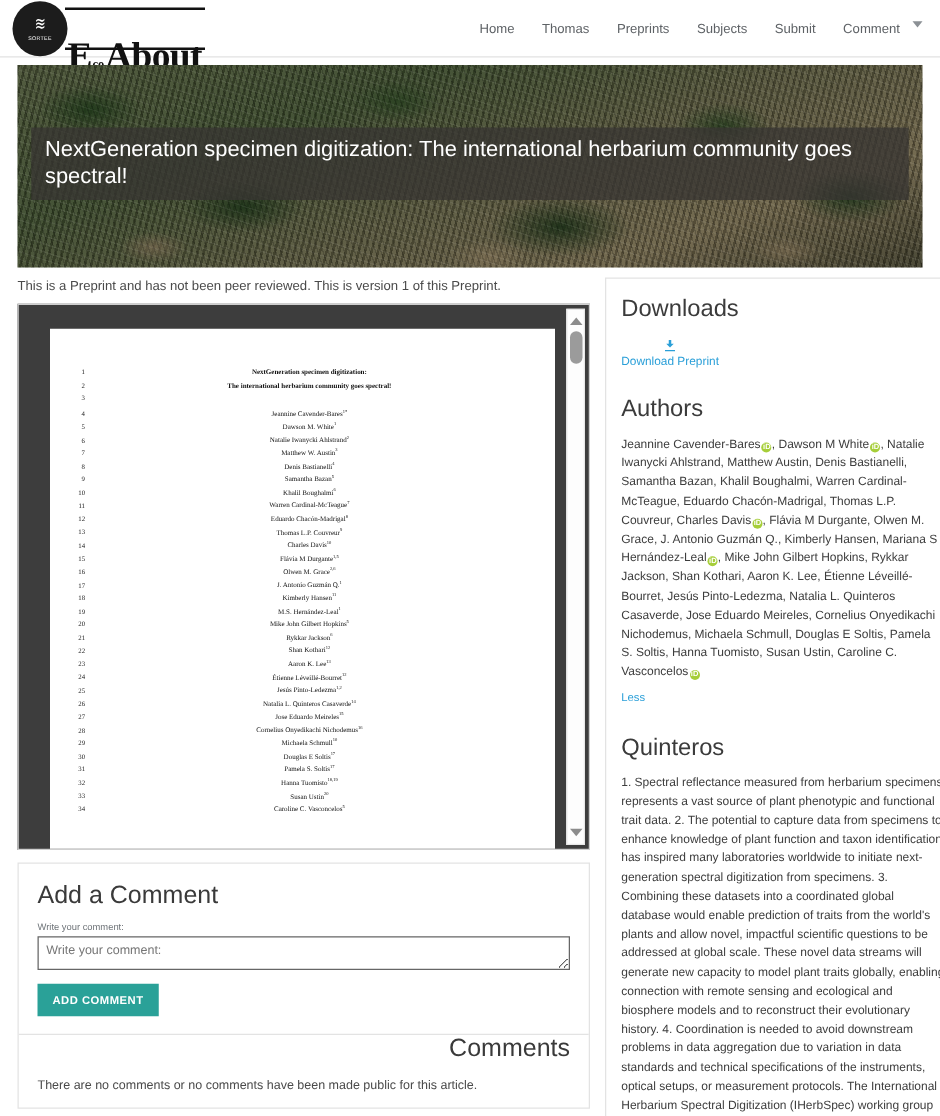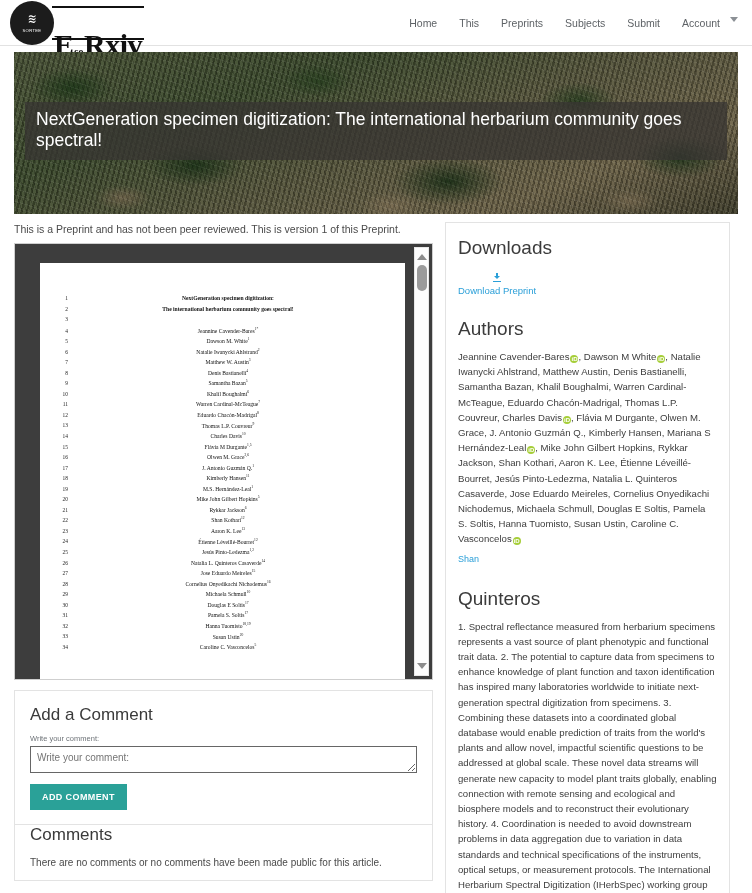--- a/index.html
+++ b/index.html
@@ -141,21 +141,21 @@
   }
 
   
   .page-body {
     display: flex;
     gap: 12px;
     padding: 0 14px;
     margin-top: 8px;
     align-items: flex-start;
   }
-  .col-left { width: 419px; flex: none; }
+  .col-left { width: 458px; flex: none; }
   .col-right {
     width: 285px; flex: none;
     border: 1px solid #e3e3e3;
     background: #fff;
     padding: 14px 12px 10px 12px;
     min-height: 690px;
   }
 
   .preprint-note {
     font-size: 10.5px;
@@ -232,21 +232,21 @@
   }
 
   
   .card {
     border: 1px solid #e3e3e3;
     background: #fff;
     margin-top: 10px;
     padding: 14px 15px 12px 15px;
   }
   .card h2 {
-    font-size: 17px;
+    font-size: 20px;
     font-weight: normal;
     color: #3a3a3a;
     margin: 0 0 9px 0;
   }
   .field-label {
     font-size: 7.5px;
     color: #6f7479;
     margin-bottom: 3px;
   }
   .comment-box {
@@ -277,20 +277,21 @@
     border-top: 1px solid #e3e3e3;
     margin: 14px -15px 0 -15px;
   }
   .comments-empty {
     font-size: 10px;
     color: #4a4a4a;
     margin-top: 12px;
   }
   .comments-head {
     margin-top: 14px;
+    text-align: right;
   }
 
   
   .side-h {
     font-size: 19px;
     font-weight: normal;
     color: #3b3b3b;
     margin: 0 0 9px 0;
   }
   .side-section { margin-bottom: 22px; }
@@ -369,30 +370,30 @@
     <div class="brand-mark">
       <div class="glyph">≋</div>
       <div class="sortee">SORTEE</div>
     </div>
     <div class="wordmark">
       <span class="big">E</span>
         <span class="stack">
           <span>co</span>
           <span>vo</span>
         </span>
-        <span class="tail">Rxiv</span>
+        <span class="tail">About</span>
     </div>
   </div>
   <nav class="main-nav">
     <a href="#">Home</a>
-    <a href="#">This</a>
+    <a href="#">Thomas</a>
     <a href="#">Preprints</a>
     <a href="#">Subjects</a>
     <a href="#">Submit</a>
-    <a href="#">Account</a>
+    <a href="#">Comment</a>
     <span class="nav-caret"></span>
   </nav>
 </div>
 
 <div class="banner">
   <div class="banner-noise"></div>
   <div class="banner-title-wrap">
     <h1 class="banner-title">NextGeneration specimen digitization: The international herbarium community goes spectral!</h1>
   </div>
 </div>
@@ -571,21 +572,21 @@
         <span class="dl-icon">
             <span class="bar"></span>
           </span>
         <span>Download Preprint</span>
       </a>
     </div>
 
     <div class="side-section">
       <h2 class="side-h">Authors</h2>
       <div class="authors-text"><span>Jeannine Cavender-Bares</span><span class="orcid">iD</span><span>, Dawson M White</span><span class="orcid">iD</span><span>, Natalie Iwanycki Ahlstrand, Matthew Austin, Denis Bastianelli, Samantha Bazan, Khalil Boughalmi, Warren Cardinal-McTeague, Eduardo Chacón-Madrigal, Thomas L.P. Couvreur, Charles Davis</span><span class="orcid">iD</span><span>, Flávia M Durgante, Olwen M. Grace, J. Antonio Guzmán Q., Kimberly Hansen, Mariana S Hernández-Leal</span><span class="orcid">iD</span><span>, Mike John Gilbert Hopkins, Rykkar Jackson, Shan Kothari, Aaron K. Lee, Étienne Léveillé-Bourret, Jesús Pinto-Ledezma, Natalia L. Quinteros Casaverde, Jose Eduardo Meireles, Cornelius Onyedikachi Nichodemus, Michaela Schmull, Douglas E Soltis, Pamela S. Soltis, Hanna Tuomisto, Susan Ustin, Caroline C. Vasconcelos</span><span class="orcid">iD</span></div>
-      <a class="less-link" href="#">Shan</a>
+      <a class="less-link" href="#">Less</a>
     </div>
 
     <div class="side-section">
       <h2 class="side-h">Quinteros</h2>
       <div class="abstract-text">1. Spectral reflectance measured from herbarium specimens represents a vast source of plant phenotypic and functional trait data. 2. The potential to capture data from specimens to enhance knowledge of plant function and taxon identification has inspired many laboratories worldwide to initiate next-generation spectral digitization from specimens. 3. Combining these datasets into a coordinated global database would enable prediction of traits from the world's plants and allow novel, impactful scientific questions to be addressed at global scale. These novel data streams will generate new capacity to model plant traits globally, enabling connection with remote sensing and ecological and biosphere models and to reconstruct their evolutionary history. 4. Coordination is needed to avoid downstream problems in data aggregation due to variation in data standards and technical specifications of the instruments, optical setups, or measurement protocols. The International Herbarium Spectral Digitization (IHerbSpec) working group has initiated a globally collaborative program, outlining the central issues to address in establishing protocols, standards, and best practices, and next steps. This collaborative effort will allow generation of replicable spectral reflectance data from plant specimens housed in herbaria around the world within ongoing digitization programs following community-defined standards and Findable, Accessible, Interoperable and Reusable (FAIR) principles.</div>
 
     </div>
 
   </div>
 </div>

